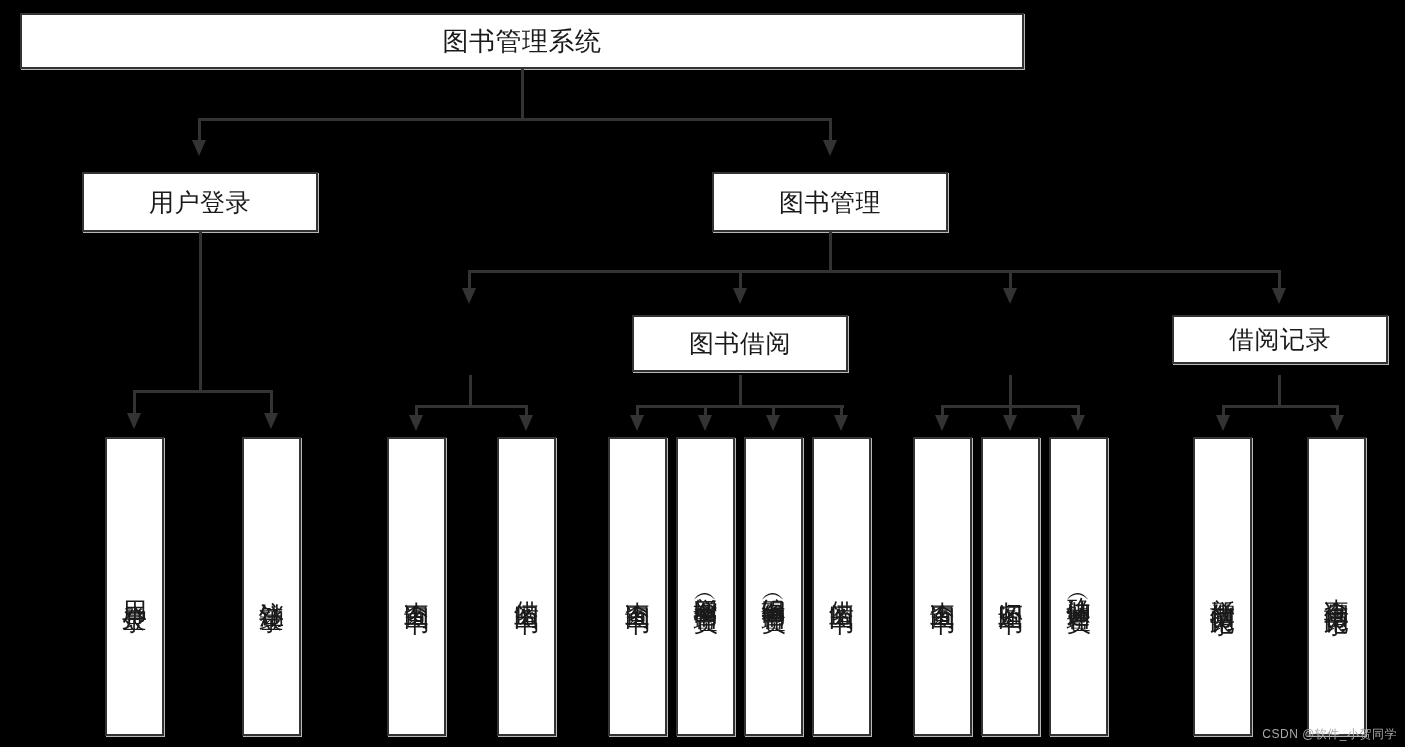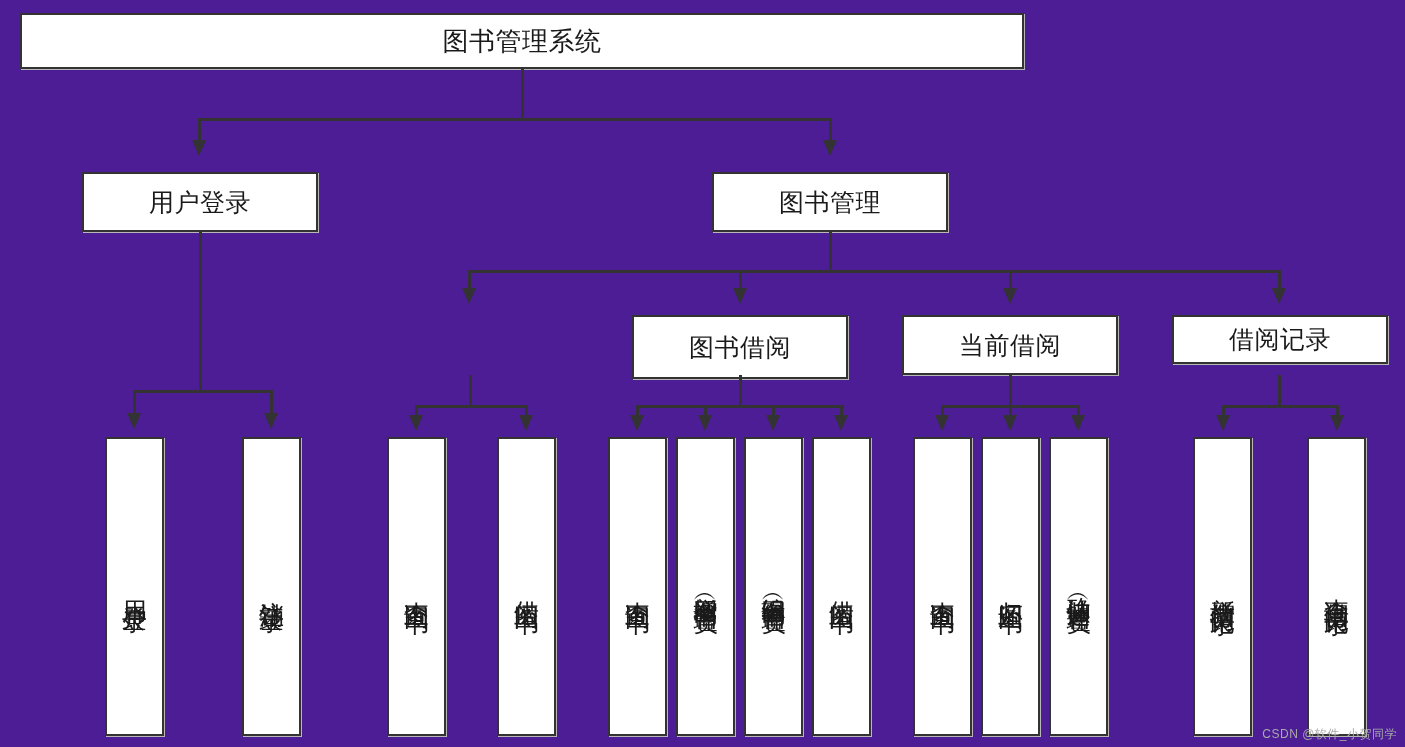--- a/index.html
+++ b/index.html
@@ -8,21 +8,21 @@
     padding: 0;
     background: #ffffff;
   }
   body {
     font-family: "Liberation Sans", "DejaVu Sans", sans-serif;
   }
   #canvas {
     position: relative;
     width: 1405px;
     height: 747px;
-    background: #4c1d95;
+    background: #000000;
     overflow: hidden;
   }
   
   .node {
     position: absolute;
     box-sizing: border-box;
     background: #ffffff;
     border: 2.5px solid #333333;
     box-shadow: 1px 1px 0 #b8b8b8;
     display: flex;
@@ -134,25 +134,22 @@
 
   <div class="ln v" style="left:739px; top:270px; width:2.5px; height:25px;"></div>
   <div class="arrow" style="left:733px; top:288px;"></div>
 
   <div class="ln v" style="left:1009px; top:270px; width:2.5px; height:25px;"></div>
   <div class="arrow" style="left:1003px; top:288px;"></div>
 
   <div class="ln v" style="left:1278px; top:270px; width:2.5px; height:25px;"></div>
   <div class="arrow" style="left:1272px; top:288px;"></div>
 
-  <div class="node h" style="left:632px; top:315px; width:216px; height:64px;">
+  <div class="node h" style="left:632px; top:315px; width:216px; height:57px;">
     <span class="lbl">图书借阅</span>
-  </div>
-  <div class="node h" style="left:902px; top:315px; width:216px; height:60px;">
-    <span class="lbl">当前借阅</span>
   </div>
   <div class="node h" style="left:1172px; top:315px; width:216px; height:49px;">
     <span class="lbl">借阅记录</span>
   </div>
 
   <div class="ln v" style="left:469px; top:375px; width:2.5px; height:30px;"></div>
   <div class="ln h" style="left:415px; top:405px; width:113px; height:2.5px;"></div>
   <div class="ln v" style="left:415px; top:405px; width:2.5px; height:16px;"></div>
   <div class="arrow" style="left:409px; top:415px;"></div>
   <div class="ln v" style="left:525px; top:405px; width:2.5px; height:16px;"></div>

